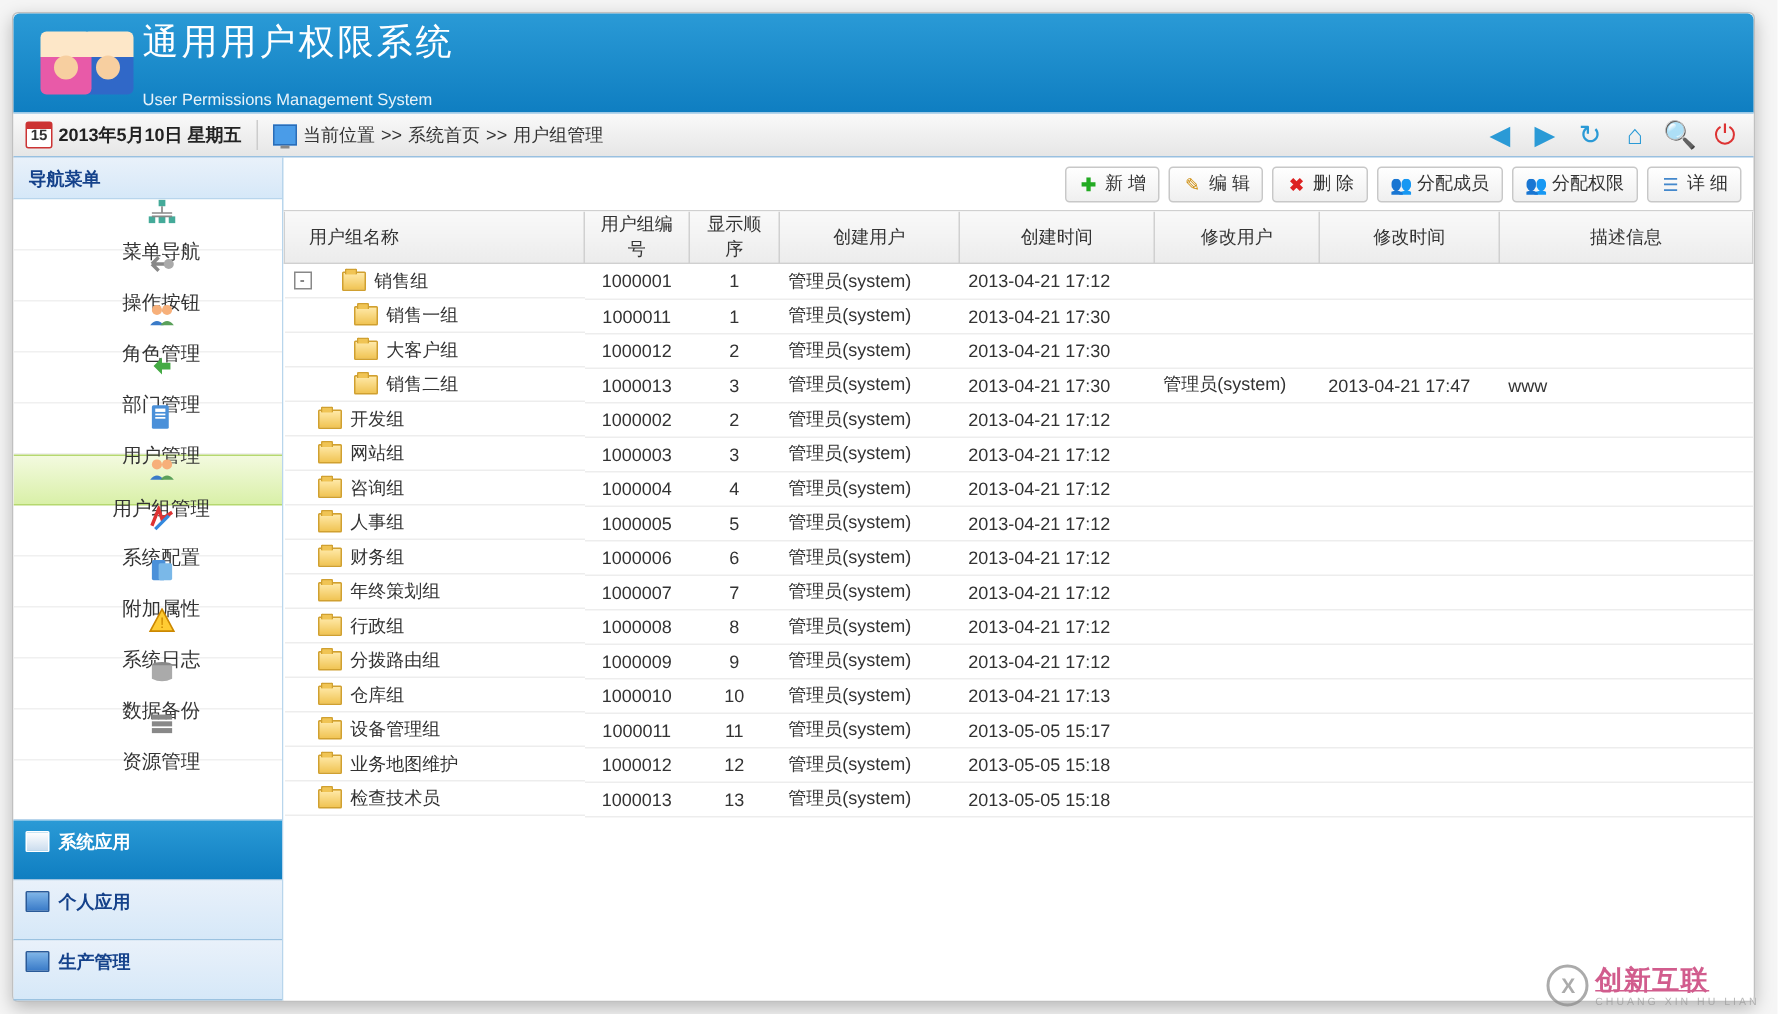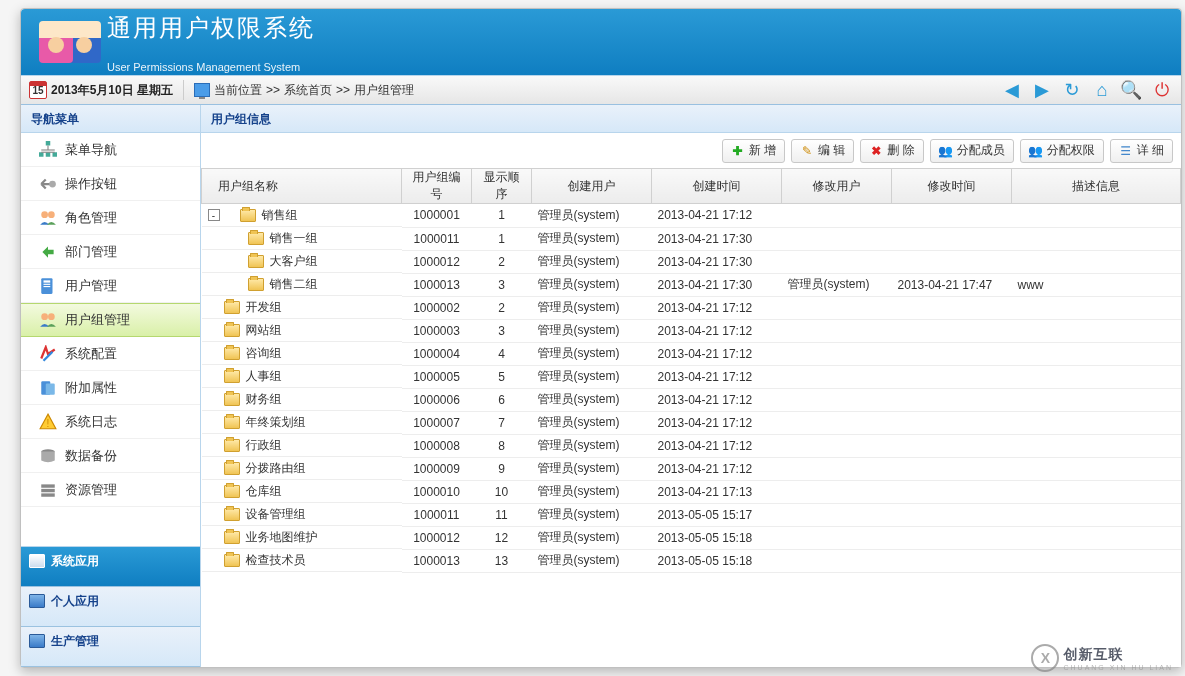--- a/index.html
+++ b/index.html
@@ -1,18 +1,18 @@
 <!DOCTYPE html>
 <html><head>
 <meta charset="utf-8">
 <style>
   * { margin:0; padding:0; box-sizing:border-box; font-family:"Microsoft YaHei", Arial, sans-serif; }
   body { background:#f5f5f5; width:1185px; height:676px; overflow:hidden; position:relative; }
 
-  .frame { position:absolute; left:20px; top:8px; width:1162px; height:660px; background:#fff; border:1px solid #c0c0c0; border-radius:4px; box-shadow:0 4px 12px rgba(0,0,0,.25); }
+  .frame { position:absolute; left:8px; top:8px; width:1162px; height:660px; background:#fff; border:1px solid #c0c0c0; border-radius:4px; box-shadow:0 4px 12px rgba(0,0,0,.25); }
 
   
   .header { height:66px; background:linear-gradient(#2a9ad6,#0f7ec1); border-radius:4px 4px 0 0; display:flex; align-items:center; padding-left:18px; }
   .avatars { display:flex; margin-right:12px; }
   .av { width:34px; height:42px; border-radius:4px; background:#fff; margin-right:-6px; display:flex; flex-direction:column; align-items:center; justify-content:flex-end; overflow:hidden;}
   .av.m { background:linear-gradient(#fde7c8 40%, #3068c8 40%); }
   .av.f { background:linear-gradient(#fde7c8 40%, #e85aa8 40%); z-index:1;}
   .av .head {width:16px;height:16px;background:#f7cfa0;border-radius:50%;position:relative;top:-10px;}
   .title-block { color:#fff; }
   .app-title { font-family:"KaiTi","STKaiti",serif; font-size:24px; letter-spacing:2px; }
@@ -29,21 +29,21 @@
   .mon-icon::after{content:"";position:absolute;bottom:-3px;left:4px;width:6px;height:2px;background:#888;}
   .tool-icons { position:absolute; right:8px; display:flex; gap:8px; align-items:center;}
   .ticon { width:22px; height:22px; display:flex; align-items:center; justify-content:center; font-size:18px; cursor:pointer;}
 
   
   .body { display:flex; height:calc(100% - 96px); }
 
   .sidebar { width:180px; border-right:1px solid #b8d5ec; display:flex; flex-direction:column; }
   .side-title { height:28px; line-height:28px; padding-left:10px; font-size:12px; font-weight:bold; color:#15428b; background:linear-gradient(#e9f1fa,#d6e8f8); border-bottom:1px solid #b8d5ec;}
   .nav-list { flex:1; background:#fff; overflow:auto; }
-  .nav-item { display:flex; align-items:center; gap:8px; height:34px; padding-left:18px; font-size:13px; color:#333; border-bottom:1px solid #f0f0f0; cursor:pointer;}
+  .nav-item { display:flex; align-items:center; gap:8px; height:34px; padding-left:18px; font-size:13px; color:#333; border-bottom:1px solid #f0f0f0; cursor:pointer;flex-direction:column;}
   .nav-item.active { background:linear-gradient(#f3fadf,#d9f0a8); border:1px solid #b5d86f; border-left:none; border-right:none;}
   .nicon { width:18px; height:18px; display:inline-block; }
   .footer-panels { border-top:1px solid #b8d5ec;}
   .panel { height:40px; line-height:28px; padding-left:30px; font-size:12px; font-weight:bold; color:#15428b; background:linear-gradient(#e9f1fa,#d6e8f8); border-bottom:1px solid #9bc2e0; position:relative; cursor:pointer;}
   .panel.active { background:linear-gradient(#2a9ad6,#0f7ec1); color:#fff;}
   .panel::before { content:""; position:absolute; left:8px; top:7px; width:14px; height:12px; background:linear-gradient(#7fb5e8,#3a7bc8); border:1px solid #2a5a98; border-radius:1px;}
   .panel.active::before { background:linear-gradient(#fff,#cde); border-color:#fff;}
 
   .main { flex:1; display:flex; flex-direction:column; }
   .panel-title { height:28px; line-height:28px; padding-left:10px; font-size:12px; font-weight:bold; color:#15428b; background:linear-gradient(#e9f1fa,#d6e8f8); border-bottom:1px solid #b8d5ec;}
@@ -60,21 +60,21 @@
   td.name { display:flex; align-items:center; height:23px;}
   .exp { width:12px; height:12px; border:1px solid #888; margin-right:4px; display:flex; align-items:center; justify-content:center; font-size:10px; cursor:pointer; background:#fff;}
   .folder { width:16px; height:13px; background:linear-gradient(#ffe9a8,#f0c454); border:1px solid #d0a030; border-radius:1px; margin-right:6px; position:relative;}
   .folder::before{content:"";position:absolute;top:-3px;left:1px;width:6px;height:3px;background:#f0c454;border:1px solid #d0a030;border-bottom:none;border-radius:1px 1px 0 0;}
   .indent1 { margin-left:16px; }
   .indent2 { margin-left:40px; }
 
   
   .wm { position:absolute; right:12px; bottom:4px; display:flex; align-items:center; gap:4px; opacity:.7;}
   .wmlogo { width:28px; height:28px; border:2px solid #888; border-radius:50%; display:flex; align-items:center; justify-content:center; font-weight:bold; color:#888; font-size:14px;}
-  .wmtxt { font-size:14px; font-weight:bold; color:#0f172a; letter-spacing:1px;}
+  .wmtxt { font-size:18px; font-weight:bold; color:#be185d; letter-spacing:1px;text-decoration:underline;}
   .wmsub { font-size:7px; color:#999; letter-spacing:2px;}
 
   
 </style>
 </head>
 <body>
 
 <div class="frame">
   <div class="header">
     <div class="avatars">
@@ -209,21 +209,20 @@
           </div>
         </div>
       <div class="footer-panels" id="panel-list">
           <div class="panel active">系统应用</div>
           <div class="panel">个人应用</div>
           <div class="panel">生产管理</div>
         </div>
     </div>
 
     <div class="main">
-      <div class="panel-title">用户组信息</div>
       <div class="action-bar">
         <button class="abtn">
             <span class="aicon" style="color:#2a2;font-weight:bold">✚</span>
             <span>新 增</span>
           </button>
         <button class="abtn">
             <span class="aicon" style="color:#c80">✎</span>
             <span>编 辑</span>
           </button>
         <button class="abtn">

